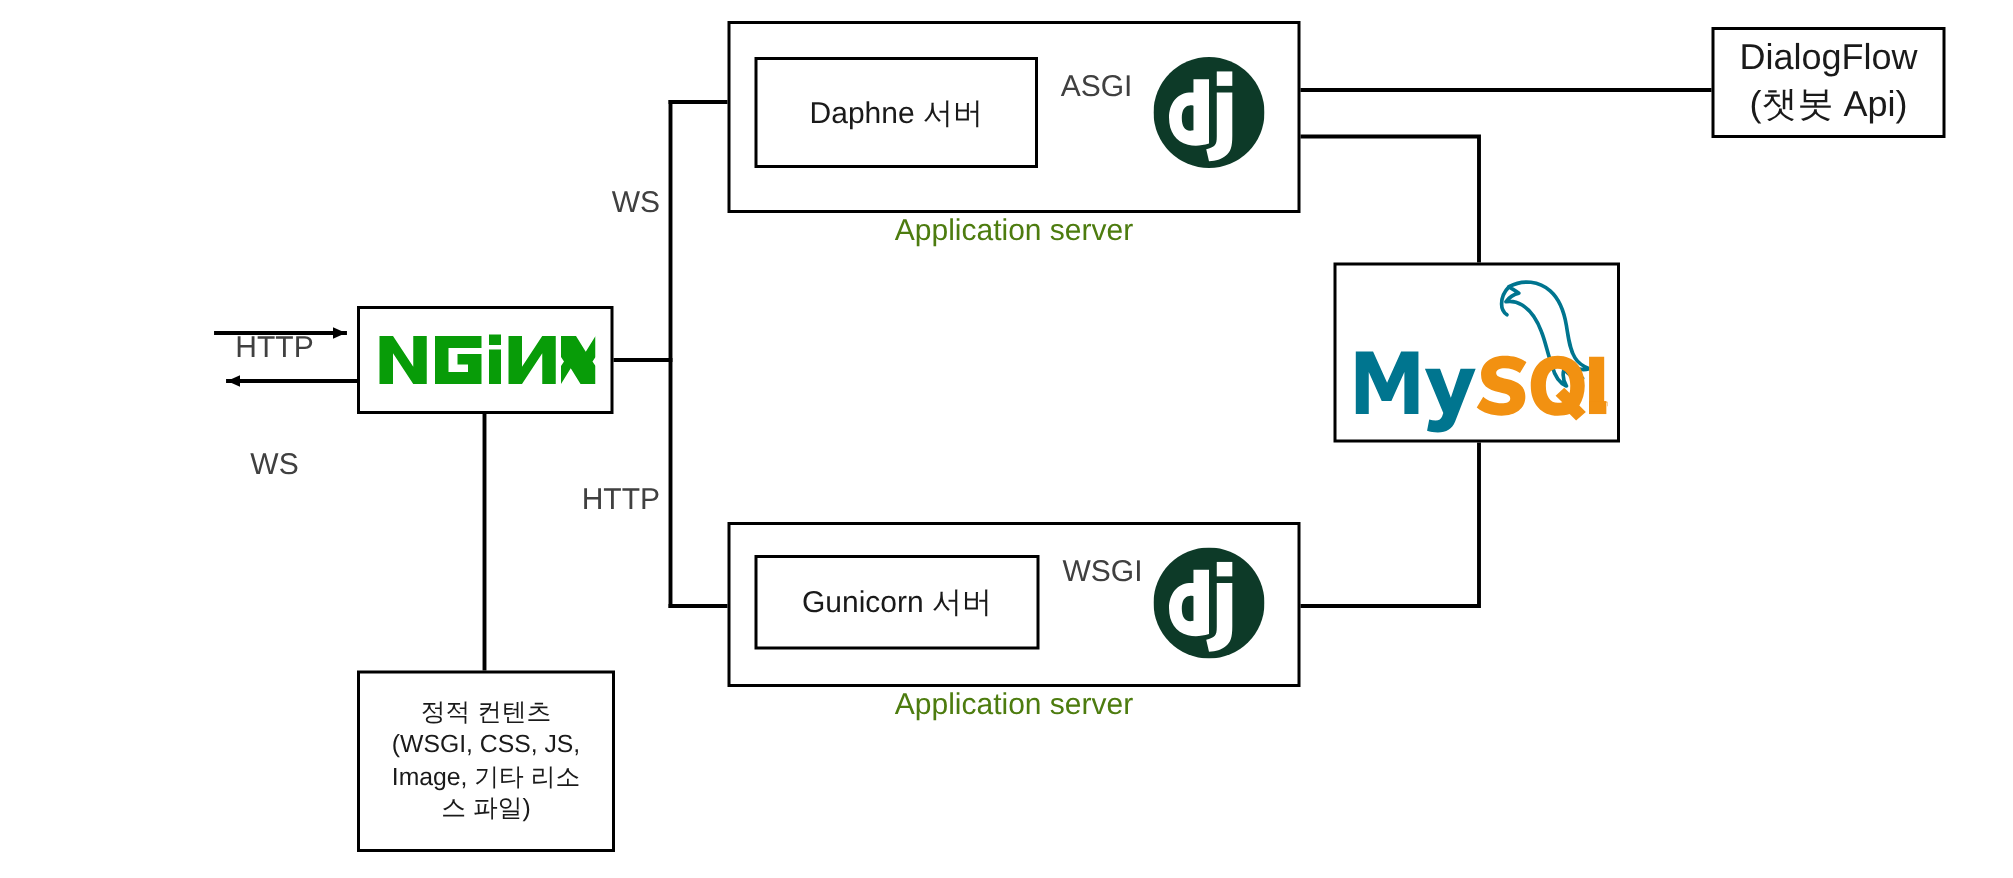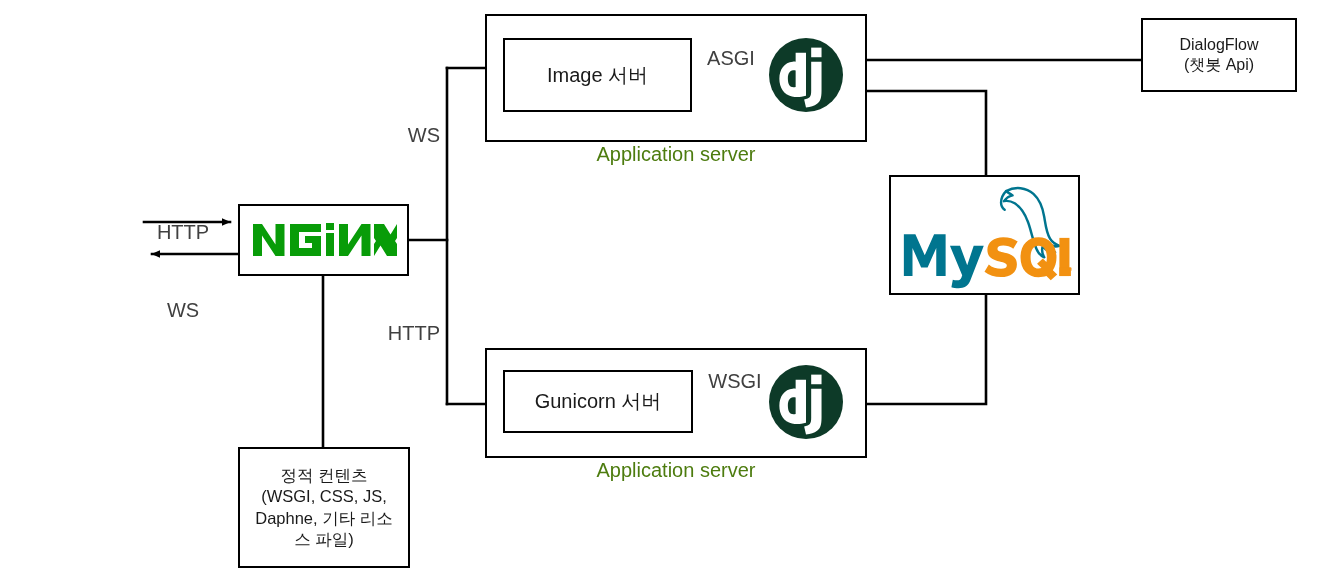--- a/index.html
+++ b/index.html
@@ -72,21 +72,21 @@
   }
   
   #browser-box   { left: 8px;   top: 203px; width: 136px; height: 80px;  font-size: 21px; }
   #nginx-box     { left: 238px; top: 204px; width: 171px; height: 72px; }
   #static-box    { left: 238px; top: 447px; width: 172px; height: 121px; font-size: 16.5px; padding: 2px 8px; }
   #appserver-top { left: 485px; top: 14px;  width: 382px; height: 128px; }
   #daphne-box    { left: 503px; top: 38px;  width: 189px; height: 74px;  font-size: 20px; }
   #appserver-bot { left: 485px; top: 348px; width: 382px; height: 110px; }
   #gunicorn-box  { left: 503px; top: 370px; width: 190px; height: 63px;  font-size: 20px; }
   #mysql-box     { left: 889px; top: 175px; width: 191px; height: 120px; }
-  #dialogflow-box{ left: 1141px;top: 18px;  width: 156px; height: 74px;  font-size: 16px; }
+  #dialogflow-box{ left: 1141px;top: 18px;  width: 156px; height: 74px;  font-size: 24px; }
 
   #caption-top { left: 485px; top: 143px; width: 382px; font-size: 20px; }
   #caption-bot { left: 485px; top: 459px; width: 382px; font-size: 20px; }
 
   #lbl-http-ws { left: 128px; top: 167px; width: 110px; font-size: 20px; line-height: 1.30; }
   #lbl-ws      { left: 378px; top: 124px; width: 62px;  font-size: 20px; text-align: right; }
   #lbl-http    { left: 364px; top: 322px; width: 76px;  font-size: 20px; text-align: right; }
   #lbl-asgi    { left: 700px; top: 47px;  width: 62px;  font-size: 20px; }
   #lbl-wsgi    { left: 700px; top: 370px; width: 70px;  font-size: 20px; }
 
@@ -177,32 +177,32 @@
         <path d="M246,12 L266,12 L279,33 L292,12 L292,40 L288,46 L292,52 L292,76 L272,76
                  L259,55 L246,76 L246,52 L250,46 L246,40 Z"></path>
       </g>
     </svg>
   </div>
 
   <div class="node" id="static-box">
     <div>
       <span class="static-line">정적 컨텐츠</span>
       <span class="static-line">(WSGI, CSS, JS,</span>
-      <span class="static-line">Daphne, 기타 리소</span>
+      <span class="static-line">Image, 기타 리소</span>
       <span class="static-line">스 파일)</span>
     </div>
   </div>
 
   <div class="edge-label" id="lbl-ws">WS</div>
 
   <div class="edge-label" id="lbl-http">HTTP</div>
 
   <div class="group-box" id="appserver-top"></div>
   <div class="node-inner" id="daphne-box">
-    <span>Image 서버</span>
+    <span>Daphne 서버</span>
   </div>
   <div class="edge-label" id="lbl-asgi">ASGI</div>
   <div class="caption" id="caption-top">Application server</div>
 
   <svg class="dj-logo" id="dj-top" viewBox="0 0 100 100" xmlns="http://www.w3.org/2000/svg" aria-label="Django">
     <circle cx="50" cy="50" r="50" fill="#0d3a28"></circle>
     <g fill="#ffffff">
       <path d="M36,20 L50,20 L50,78 C43,80 37,80.5 31,79 C20,76.5 14,67 14,55
                C14,42 21,33 32,32 C34,31.8 35,31.9 36,32 Z
                M36,44 C35,43.6 34,43.5 32.5,43.6 C28,44 25.5,48 25.5,55

